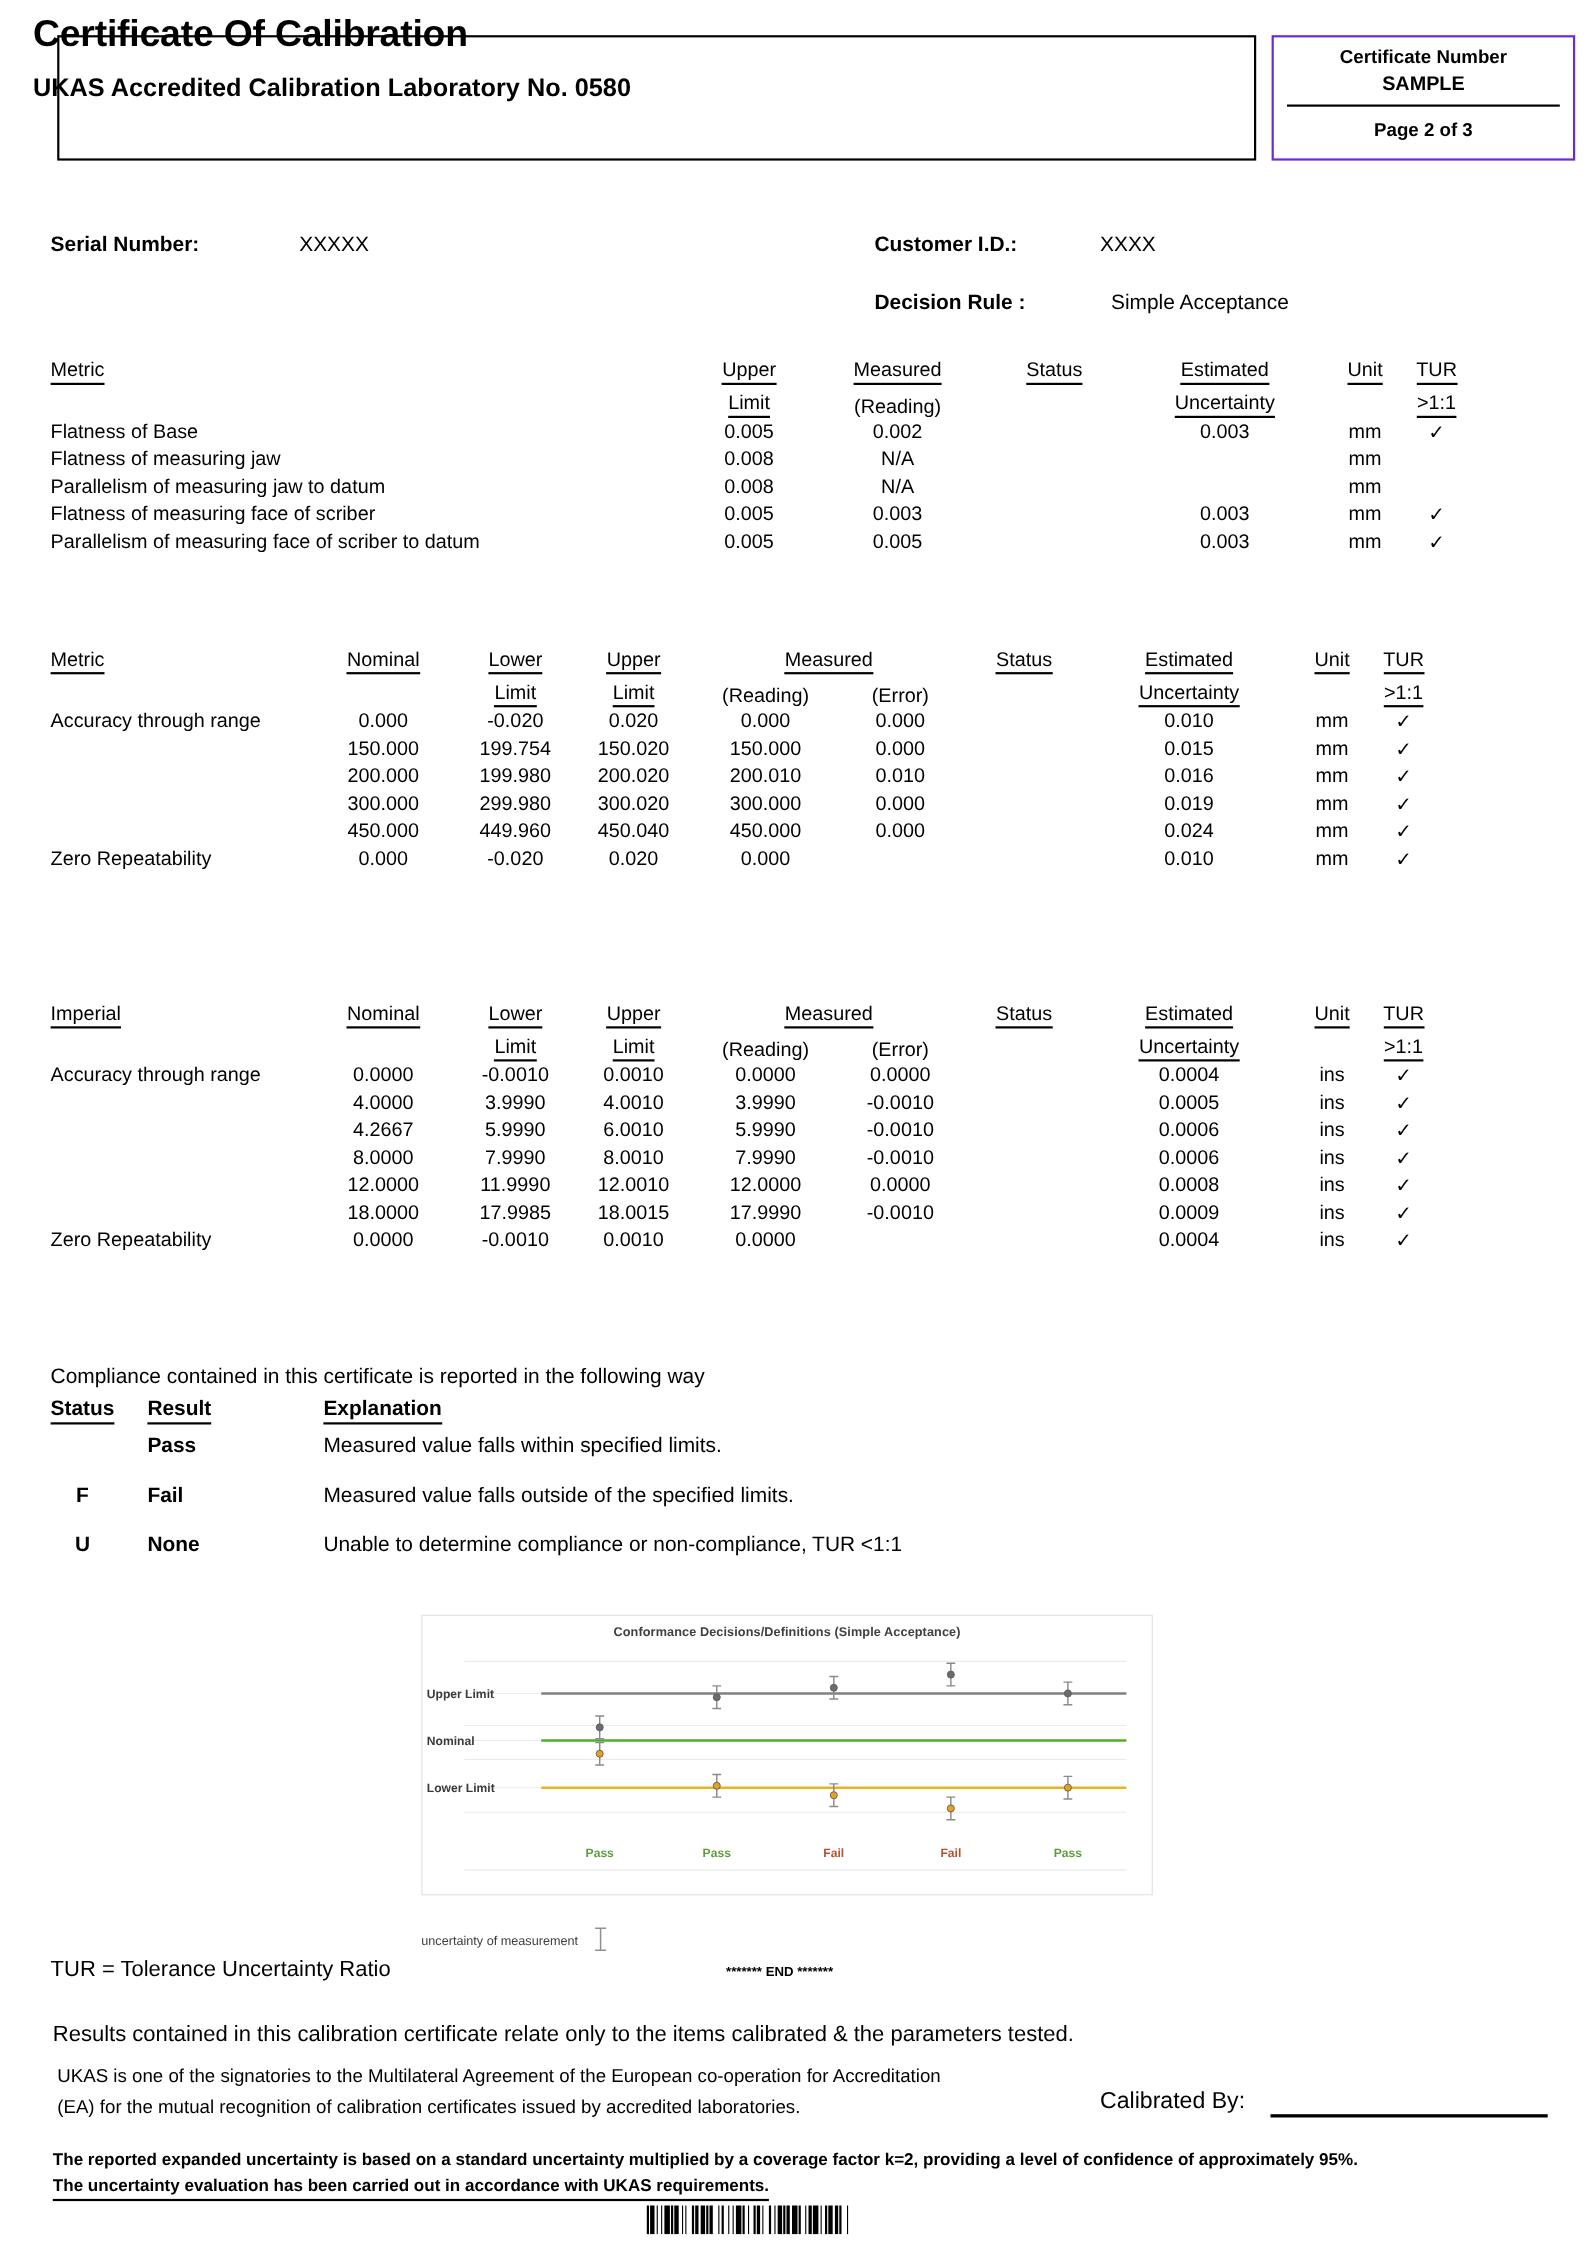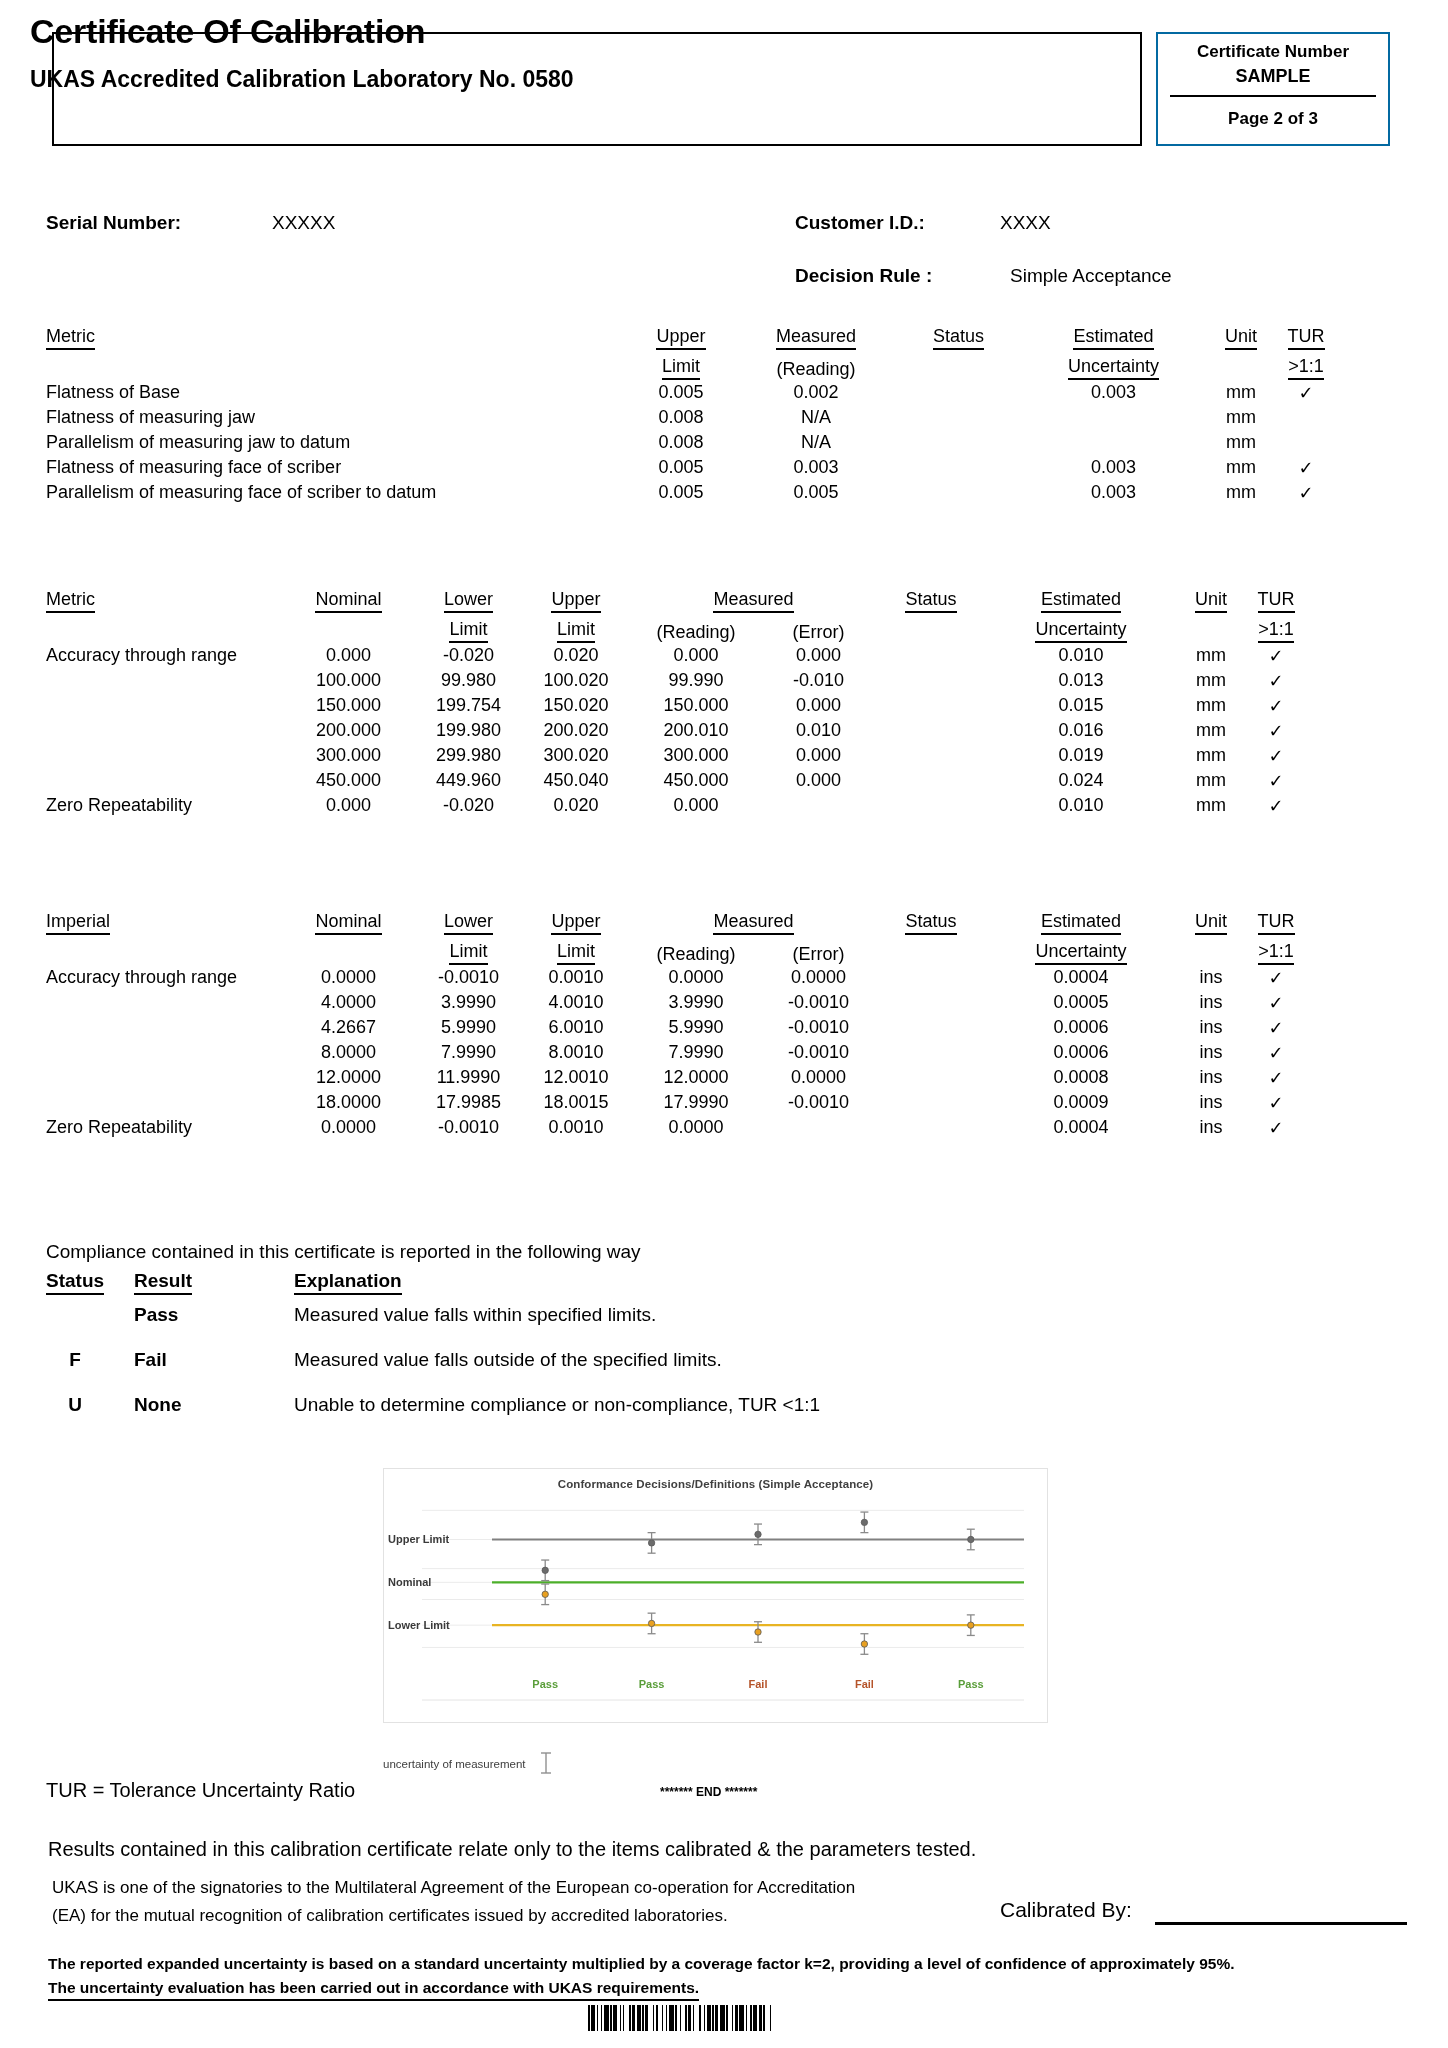--- a/index.html
+++ b/index.html
@@ -36,22 +36,22 @@
   }
   .hdr-sub-title {
     position: absolute;
     left: 30px; top: 66px;
     font-size: 23px;
     font-weight: bold;
   }
   .cert-box {
     position: absolute;
     left: 1156px; top: 32px;
-    width: 234px; height: 114px;
-    border: 2px solid #0369a1;
+    width: 276px; height: 114px;
+    border: 2px solid #6d28d9;
     box-sizing: border-box;
   }
   .cert-num-label {
     text-align: center;
     font-size: 17px;
     font-weight: bold;
     margin-top: 8px;
   }
   .cert-num-value {
     text-align: center;
@@ -373,32 +373,20 @@
           <td class="ctr">0.020</td>
           <td class="ctr">0.000</td>
           <td class="ctr">0.000</td>
           <td class="ctr"></td>
           <td class="ctr">0.010</td>
           <td class="ctr">mm</td>
           <td class="ctr tick">✓</td>
         </tr>
         <tr class="row-h">
           <td class="col-metric"></td>
-          <td class="ctr">100.000</td>
-          <td class="ctr">99.980</td>
-          <td class="ctr">100.020</td>
-          <td class="ctr">99.990</td>
-          <td class="ctr">-0.010</td>
-          <td class="ctr"></td>
-          <td class="ctr">0.013</td>
-          <td class="ctr">mm</td>
-          <td class="ctr tick">✓</td>
-        </tr>
-        <tr class="row-h">
-          <td class="col-metric"></td>
           <td class="ctr">150.000</td>
           <td class="ctr">199.754</td>
           <td class="ctr">150.020</td>
           <td class="ctr">150.000</td>
           <td class="ctr">0.000</td>
           <td class="ctr"></td>
           <td class="ctr">0.015</td>
           <td class="ctr">mm</td>
           <td class="ctr tick">✓</td>
         </tr>

